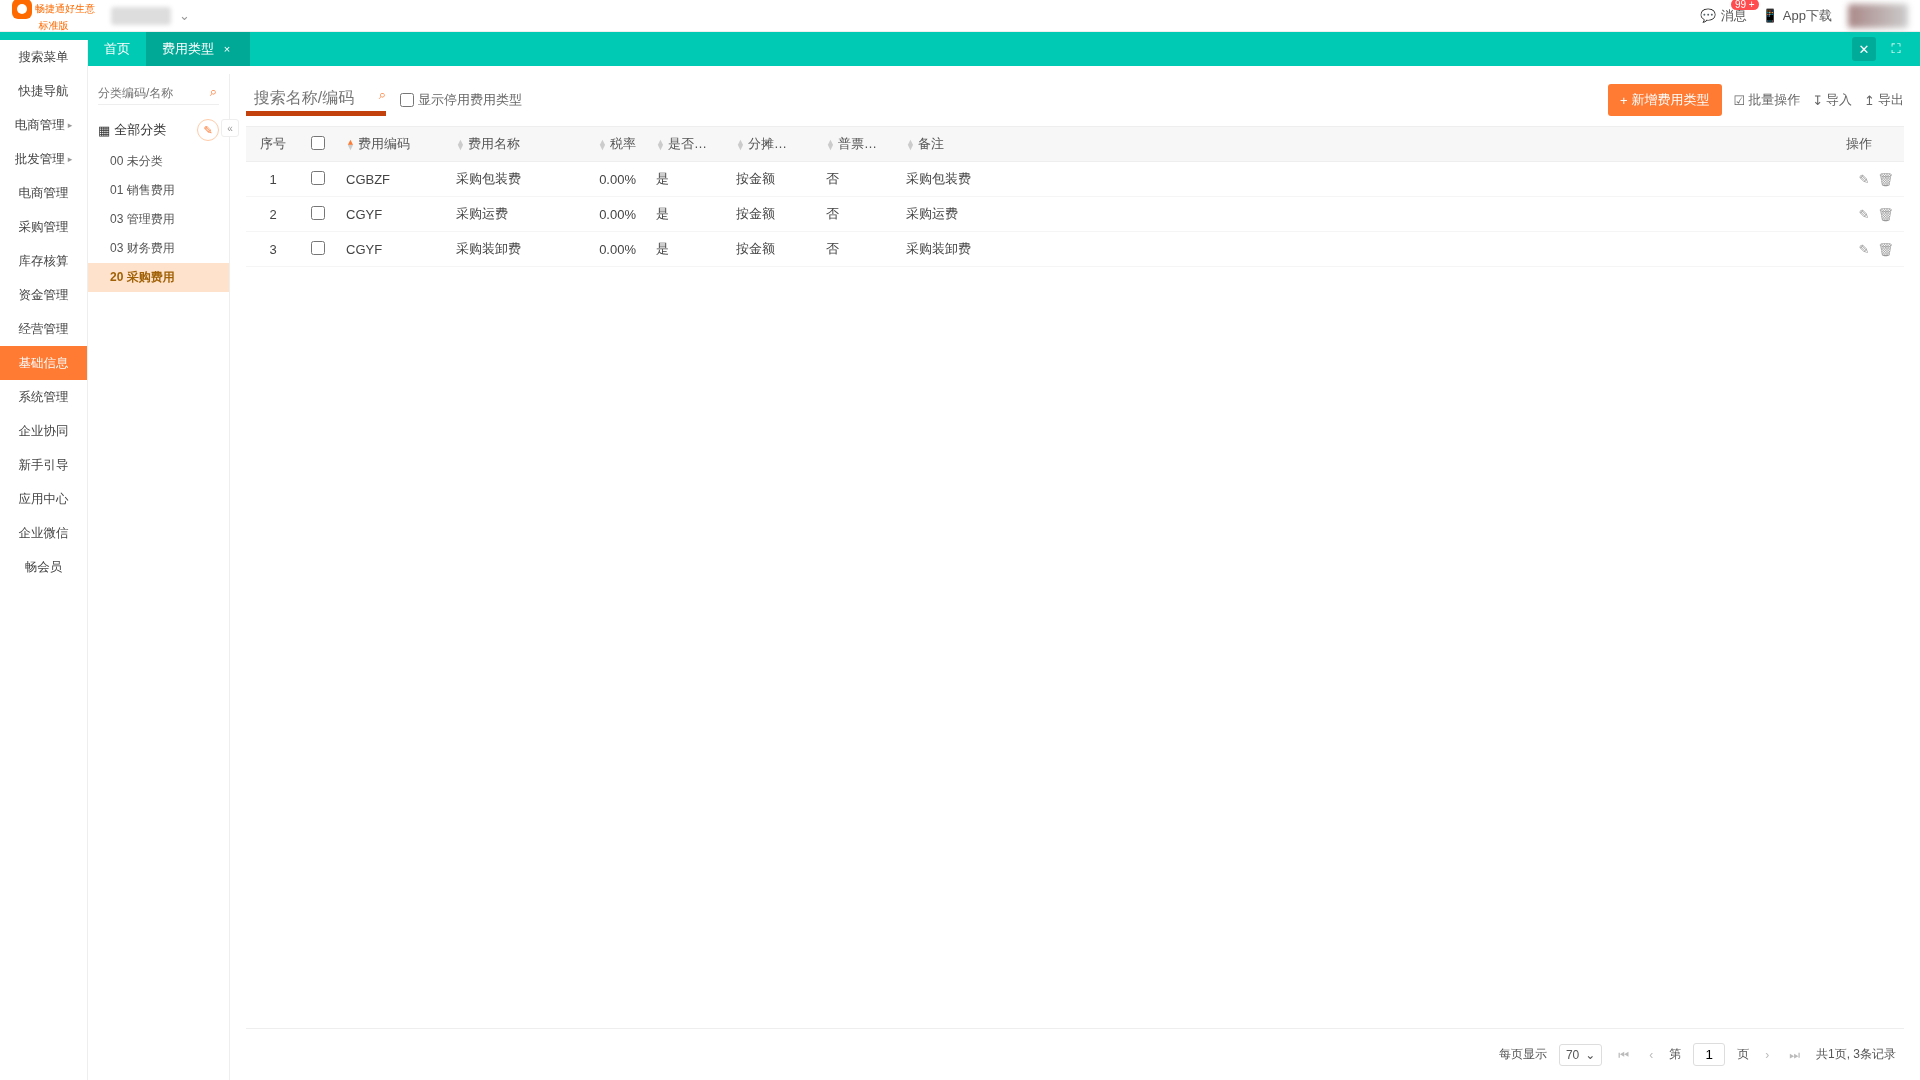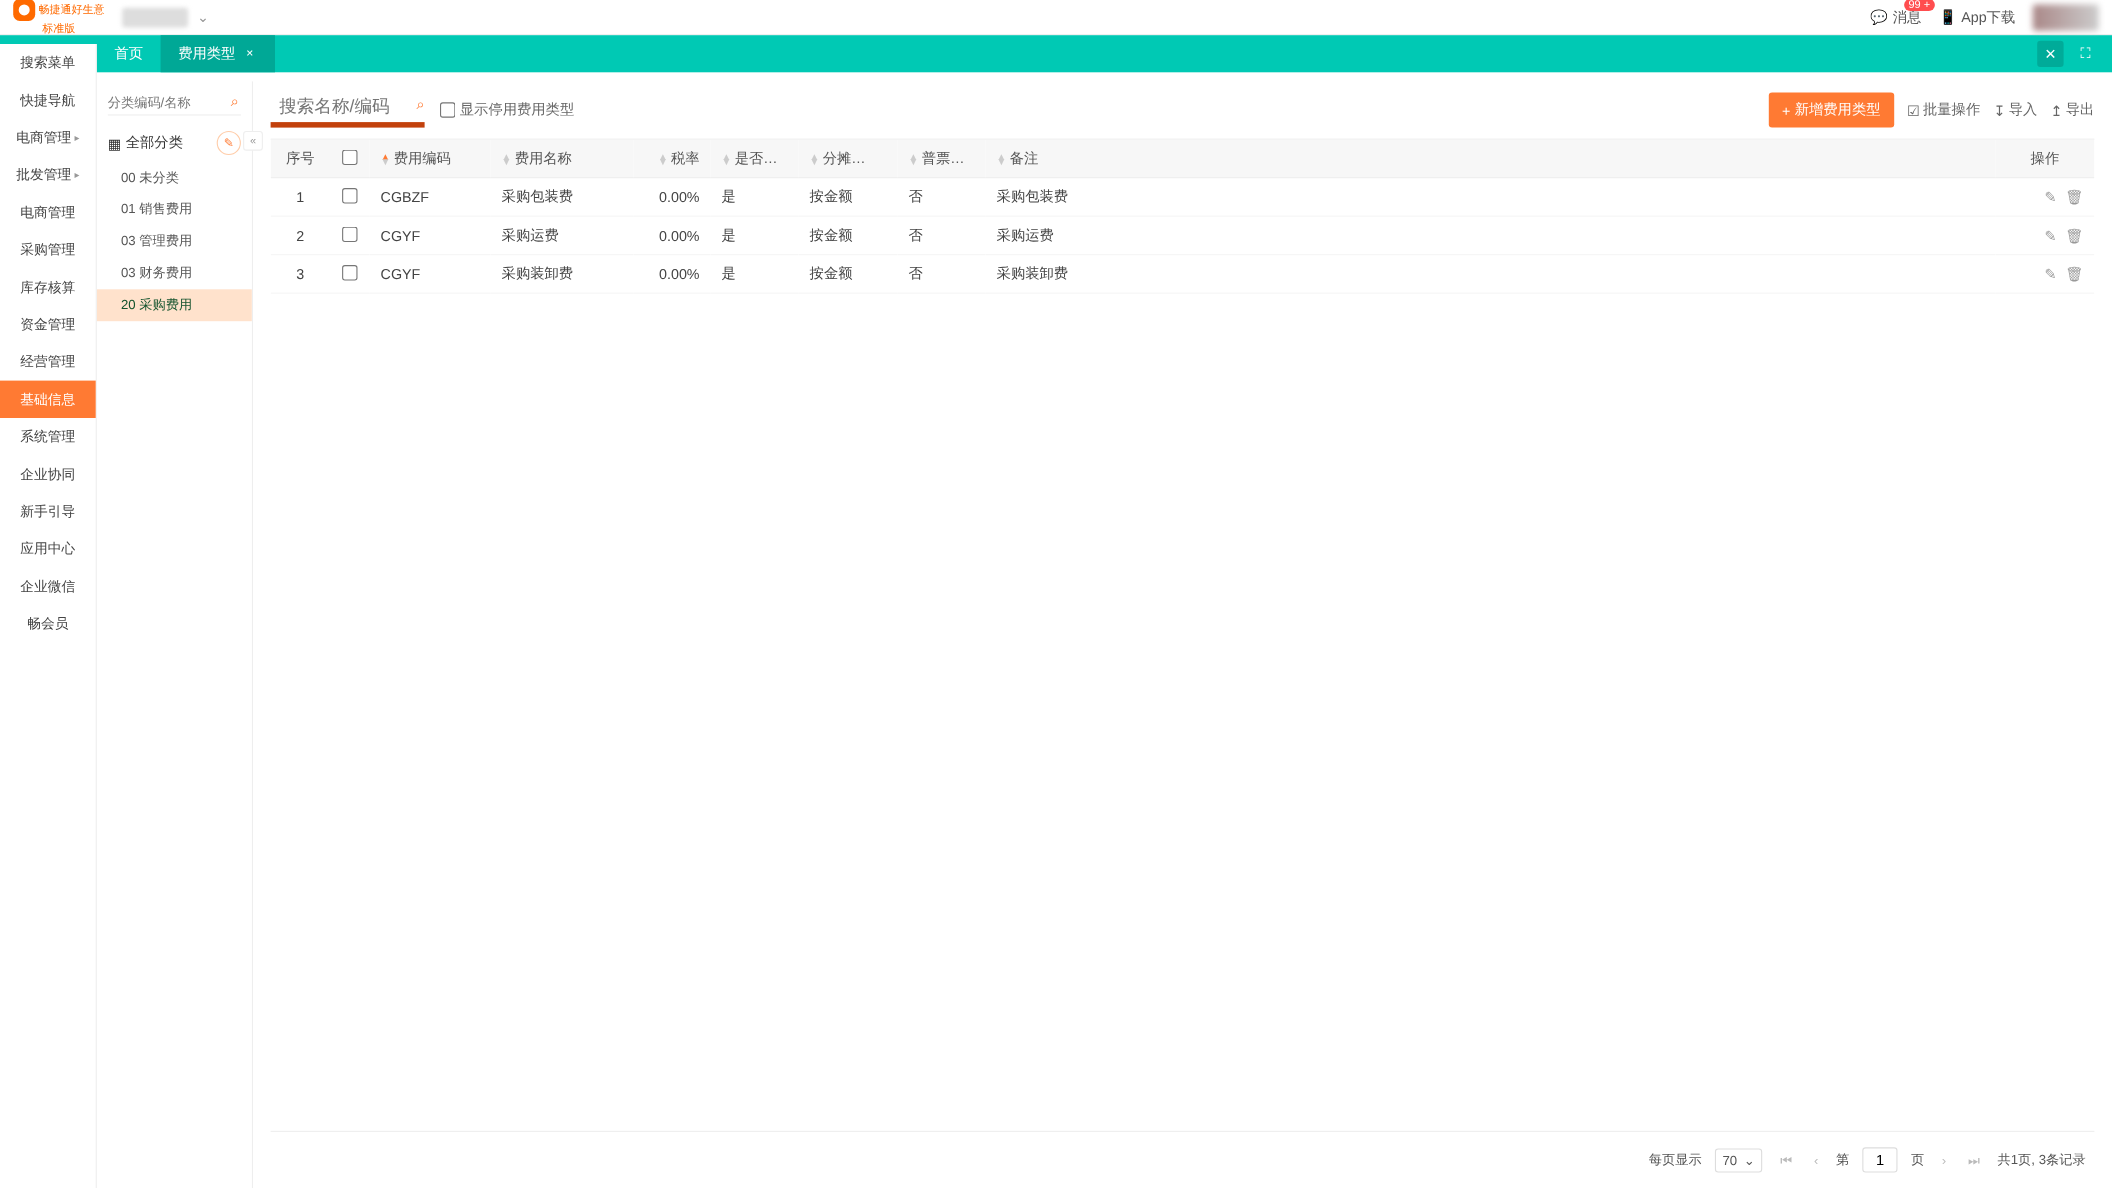--- a/index.html
+++ b/index.html
@@ -41,21 +41,21 @@
 .cat-panel { width: 142px; border-right: 1px solid #eee; display: flex; flex-direction: column; margin-left: 88px; }
 .cat-search { padding: 8px 10px; position: relative; }
 .cat-search input { width: 100%; border: none; border-bottom: 1px solid #eee; padding: 4px 20px 4px 0; font-size: 12px; outline: none; }
 .cat-search-icon { position: absolute; right: 12px; top: 10px; color: #ff7a33; }
 .cat-header { display: flex; align-items: center; justify-content: space-between; padding: 6px 10px; position: relative; }
 .cat-header-left { display: flex; align-items: center; gap: 4px; font-size: 13px; }
 .cat-edit-btn { width: 22px; height: 22px; border: 1px solid #ffcca8; border-radius: 50%; display: flex; align-items: center; justify-content: center; color: #ff7a33; cursor: pointer; font-size: 11px; }
 .cat-collapse { position: absolute; right: -10px; top: 6px; width: 18px; height: 18px; background: #fff; border: 1px solid #eee; border-radius: 3px; display: flex; align-items: center; justify-content: center; color: #999; font-size: 10px; cursor: pointer; z-index: 2; }
 .cat-list { flex: 1; overflow: auto; }
 .cat-item { padding: 6px 10px 6px 22px; font-size: 12px; color: #555; cursor: pointer; }
-.cat-item.selected { background: #ffe2cc; color: #14532d; }
+.cat-item.selected { background: #ffe2cc; color: #a16207; font-weight: bold; }
 
 
 .main { flex: 1; display: flex; flex-direction: column; padding: 10px 16px 0 16px; position: relative; }
 .toolbar { display: flex; align-items: center; justify-content: space-between; margin-bottom: 10px; }
 .toolbar-left { display: flex; align-items: center; gap: 14px; }
 .search-box { position: relative; }
 .search-box input { border: none; border-bottom: 5px solid #c2410c; padding: 4px 24px 4px 0; font-size: 16px; width: 140px; outline: none; text-align: center; }
 .search-box-icon { position: absolute; right: 0; top: 2px; color: #ff7a33; }
 .chk-wrap { display: flex; align-items: center; gap: 4px; color: #666; }
 .toolbar-right { display: flex; align-items: center; gap: 12px; }

